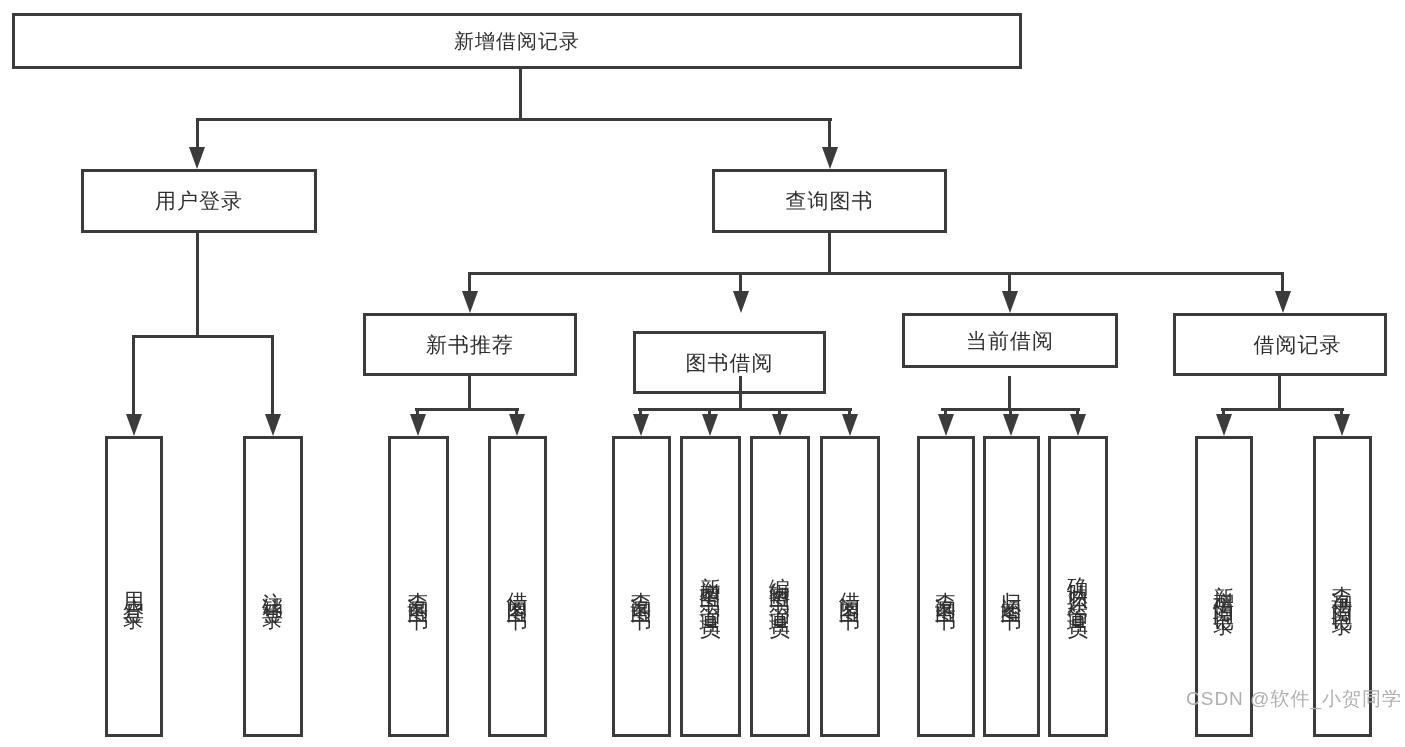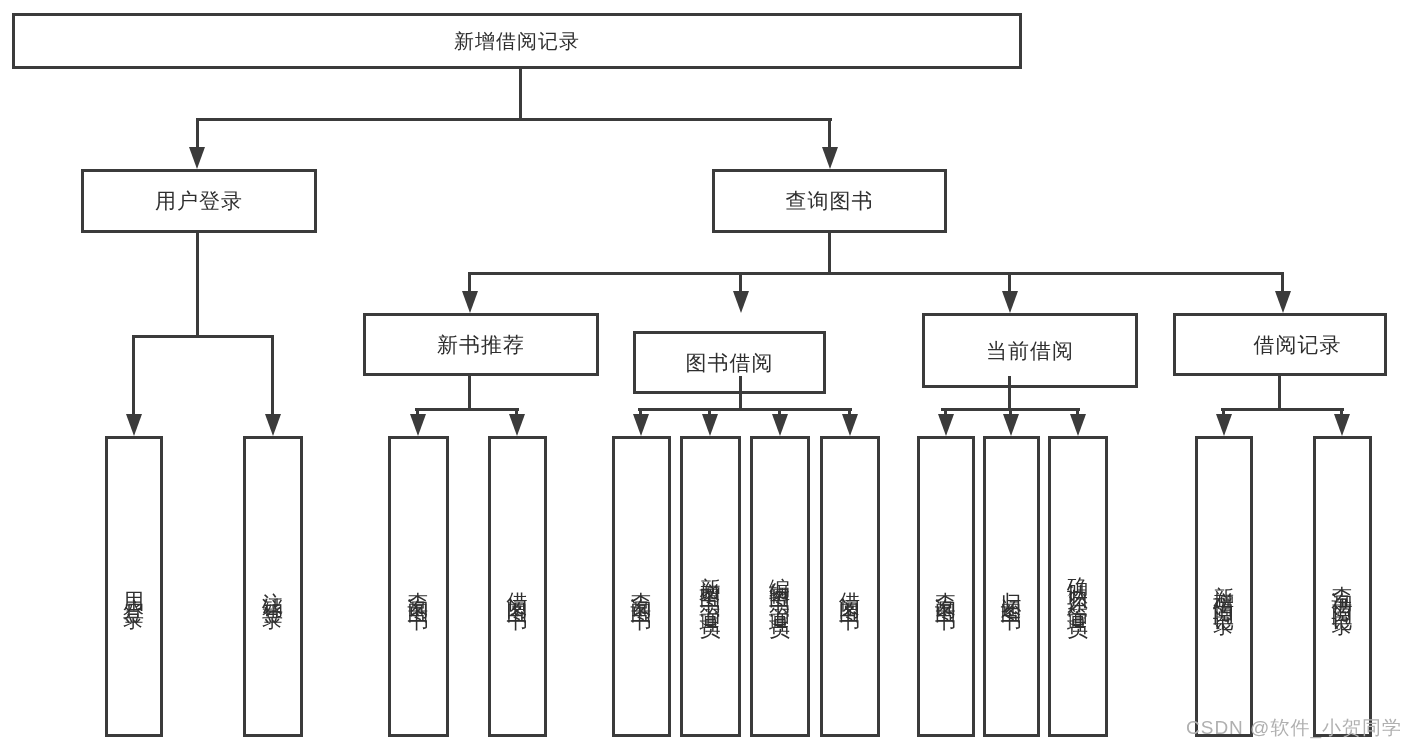--- a/index.html
+++ b/index.html
@@ -21,21 +21,21 @@
     letter-spacing:6px;font-size:21px;padding:6px 0;line-height:1;
   }
   .hline{position:absolute;height:3px;background:var(--line-color,#3b3b3b);}
   .vline{position:absolute;width:3px;background:var(--line-color,#3b3b3b);}
   .arrow{
     position:absolute;width:0;height:0;
     border-left:8px solid transparent;border-right:8px solid transparent;
     border-top:22px solid var(--line-color,#3b3b3b);
   }
   .watermark{
-    position:absolute;left:1186px;top:715px;
+    position:absolute;left:1186px;top:686px;
     color:var(--watermark-color,#b0b0b0);font-size:19px;letter-spacing:1px;
     white-space:nowrap;
   }
 </style>
 </head>
 <body>
 
 <div id="canvas">
 
   <div class="box root-box" style="left:12px;top:13px;width:1010px;height:56px;">新增借阅记录</div>
@@ -61,23 +61,23 @@
   <div class="hline" style="left:468px;top:272px;width:816px;"></div>
   <div class="vline" style="left:468px;top:275px;height:16px;"></div>
   <div class="vline" style="left:739px;top:275px;height:16px;"></div>
   <div class="vline" style="left:1008px;top:275px;height:16px;"></div>
   <div class="vline" style="left:1281px;top:275px;height:16px;"></div>
   <div class="arrow" style="left:462px;top:291px;"></div>
   <div class="arrow" style="left:733px;top:291px;"></div>
   <div class="arrow" style="left:1002px;top:291px;"></div>
   <div class="arrow" style="left:1275px;top:291px;"></div>
 
-  <div class="box" style="left:363px;top:313px;width:236px;height:63px;">新书推荐</div>
+  <div class="box" style="left:363px;top:313px;width:214px;height:63px;">新书推荐</div>
   <div class="box" style="left:633px;top:331px;width:193px;height:63px;text-align:center;">图书借阅</div>
-  <div class="box" style="left:902px;top:313px;width:216px;height:75px;margin-left:20px;">当前借阅</div>
+  <div class="box" style="left:902px;top:313px;width:216px;height:55px;">当前借阅</div>
   <div class="box" style="left:1173px;top:313px;width:214px;height:63px;padding-left:35px;">借阅记录</div>
 
   <div class="vline" style="left:468px;top:376px;height:32px;"></div>
   <div class="vline" style="left:739px;top:376px;height:32px;"></div>
   <div class="vline" style="left:1008px;top:376px;height:32px;"></div>
   <div class="vline" style="left:1278px;top:376px;height:32px;"></div>
 
   <div class="hline" style="left:415px;top:408px;width:104px;"></div>
   <div class="hline" style="left:638px;top:408px;width:214px;"></div>
   <div class="hline" style="left:941px;top:408px;width:139px;"></div>

